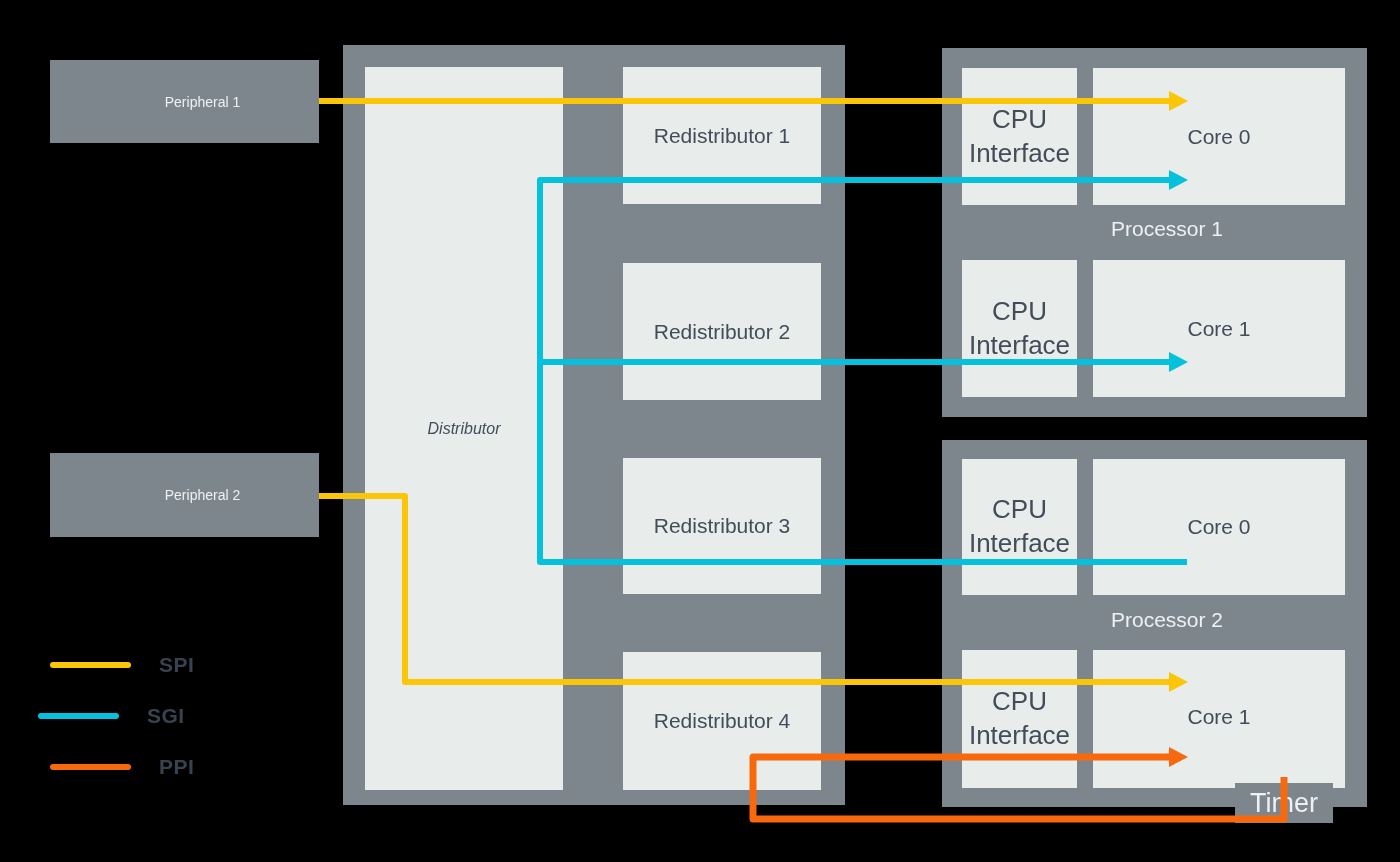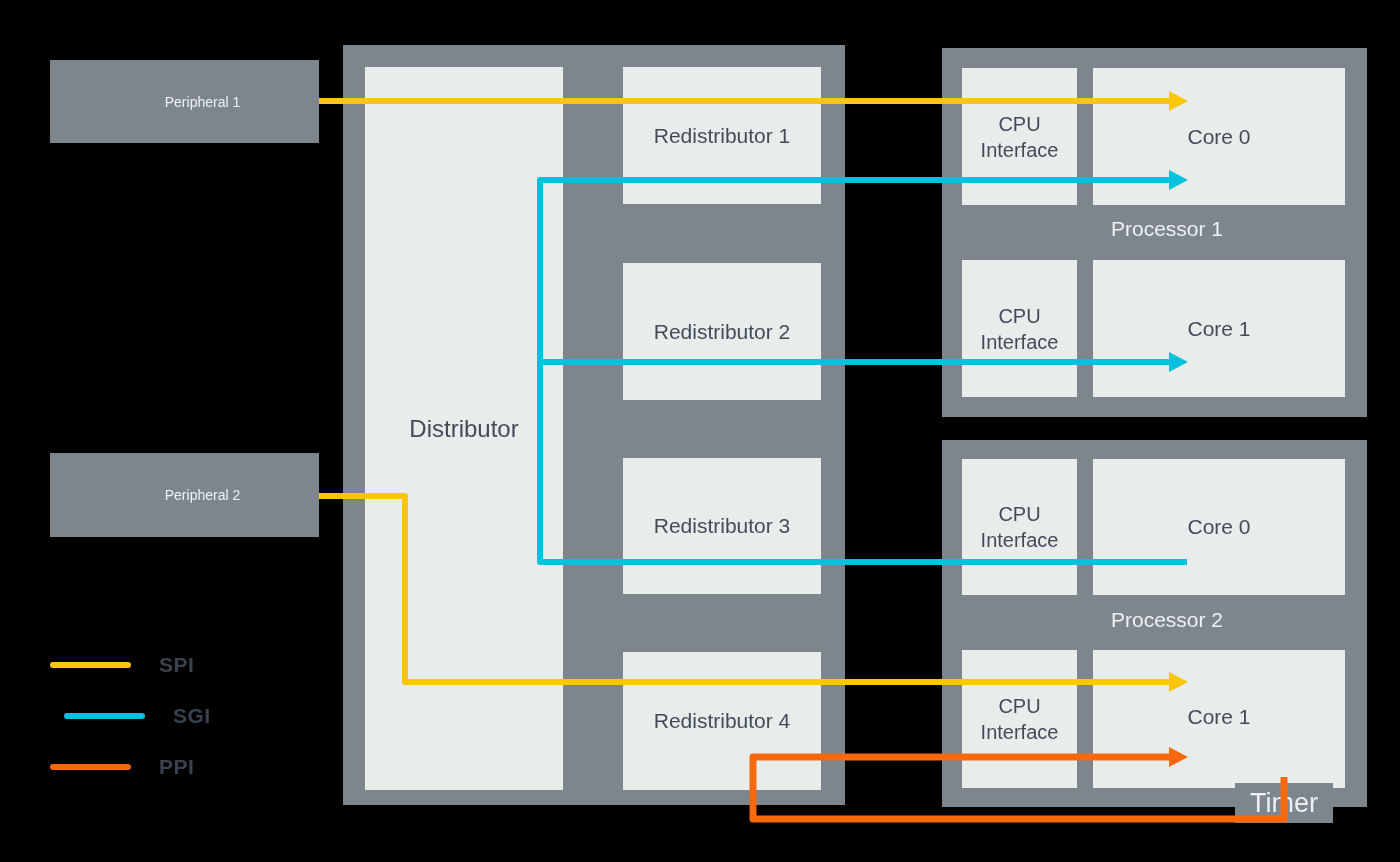--- a/index.html
+++ b/index.html
@@ -4,21 +4,21 @@
 <style>
   html,body{margin:0;padding:0;background:var(--background,#000);}
   .canvas{
     position:relative;width:1400px;height:862px;overflow:hidden;
     background:var(--background,#000);
     font-family:"Liberation Sans",sans-serif;
   }
   .box{position:absolute;display:flex;align-items:center;justify-content:center;text-align:center;box-sizing:border-box;}
   .gray{background:var(--container-gray,#7e868d);}
   .light{background:var(--box-light,#e8eceb);color:var(--text-dark,#424d59);font-size:21px;}
-  .darklabel{color:var(--text-dark,#424d59);font-size:20px;line-height:1.3;}
+  .darklabel{color:var(--text-dark,#424d59);font-size:26px;line-height:1.3;}
   .lightlabel{color:var(--text-light,#eef1f3);font-size:21px;}
   .peripheral{background:var(--peripheral-gray,#7e868d);color:var(--text-light,#eef1f3);font-size:14px;padding-left:36px;}
   .timer{background:var(--timer-gray,#7e868d);color:var(--text-light,#eef1f3);font-size:27px;margin-top:46px;}
   .proc-label{position:absolute;width:100%;text-align:center;padding-left:25px;}
   svg.lines{position:absolute;left:0;top:0;pointer-events:none;}
   .legend-item{position:absolute;display:flex;align-items:center;height:30px;}
   .legend-swatch{width:81px;height:6px;border-radius:3px;margin-right:28px;}
   .legend-swatch.spi{background:var(--spi,#fcc608);}
   .legend-swatch.sgi{background:var(--sgi,#06c1de);}
   .legend-swatch.ppi{background:var(--ppi,#f8690e);}
@@ -30,21 +30,21 @@
 <div class="canvas">
 
   <div class="box peripheral" style="left:50px;top:60px;width:269px;height:83px;">
     <span>Peripheral 1</span>
   </div>
   <div class="box peripheral" style="left:50px;top:453px;width:269px;height:84px;align-items:center;">
     <span>Peripheral 2</span>
   </div>
 
   <div class="box gray" style="left:343px;top:45px;width:502px;height:760px;"></div>
-  <div class="box light" style="left:365px;top:67px;width:198px;height:723px;font-size:24px;">
+  <div class="box light" style="left:365px;top:67px;width:198px;height:723px;font-size:16px;font-style:italic;">
     <span>Distributor</span>
   </div>
   <div class="box light" style="left:623px;top:67px;width:198px;height:137px;">
     <span>Redistributor 1</span>
   </div>
   <div class="box light" style="left:623px;top:263px;width:198px;height:137px;">
     <span>Redistributor 2</span>
   </div>
   <div class="box light" style="left:623px;top:458px;width:198px;height:136px;">
     <span>Redistributor 3</span>
@@ -103,21 +103,21 @@
 
     <polyline points="1284,777 1284,819 753,819 753,757 1170,757" stroke-width="7" fill="none" stroke-linejoin="round" stroke="#f8690e"></polyline>
     <polygon points="1188,757 1169,747 1169,767" fill="#f8690e"></polygon>
   </svg>
 
   <div>
     <div class="legend-item" style="left:50px;top:650px;">
       <div class="legend-swatch spi"></div>
       <span class="legend-label">SPI</span>
     </div>
-    <div class="legend-item" style="left:64px;top:701px;text-align:center;">
+    <div class="legend-item" style="left:38px;top:701px;text-align:center;">
       <div class="legend-swatch sgi"></div>
       <span class="legend-label">SGI</span>
     </div>
     <div class="legend-item" style="left:50px;top:752px;">
       <div class="legend-swatch ppi"></div>
       <span class="legend-label">PPI</span>
     </div>
   </div>
 
 </div>

